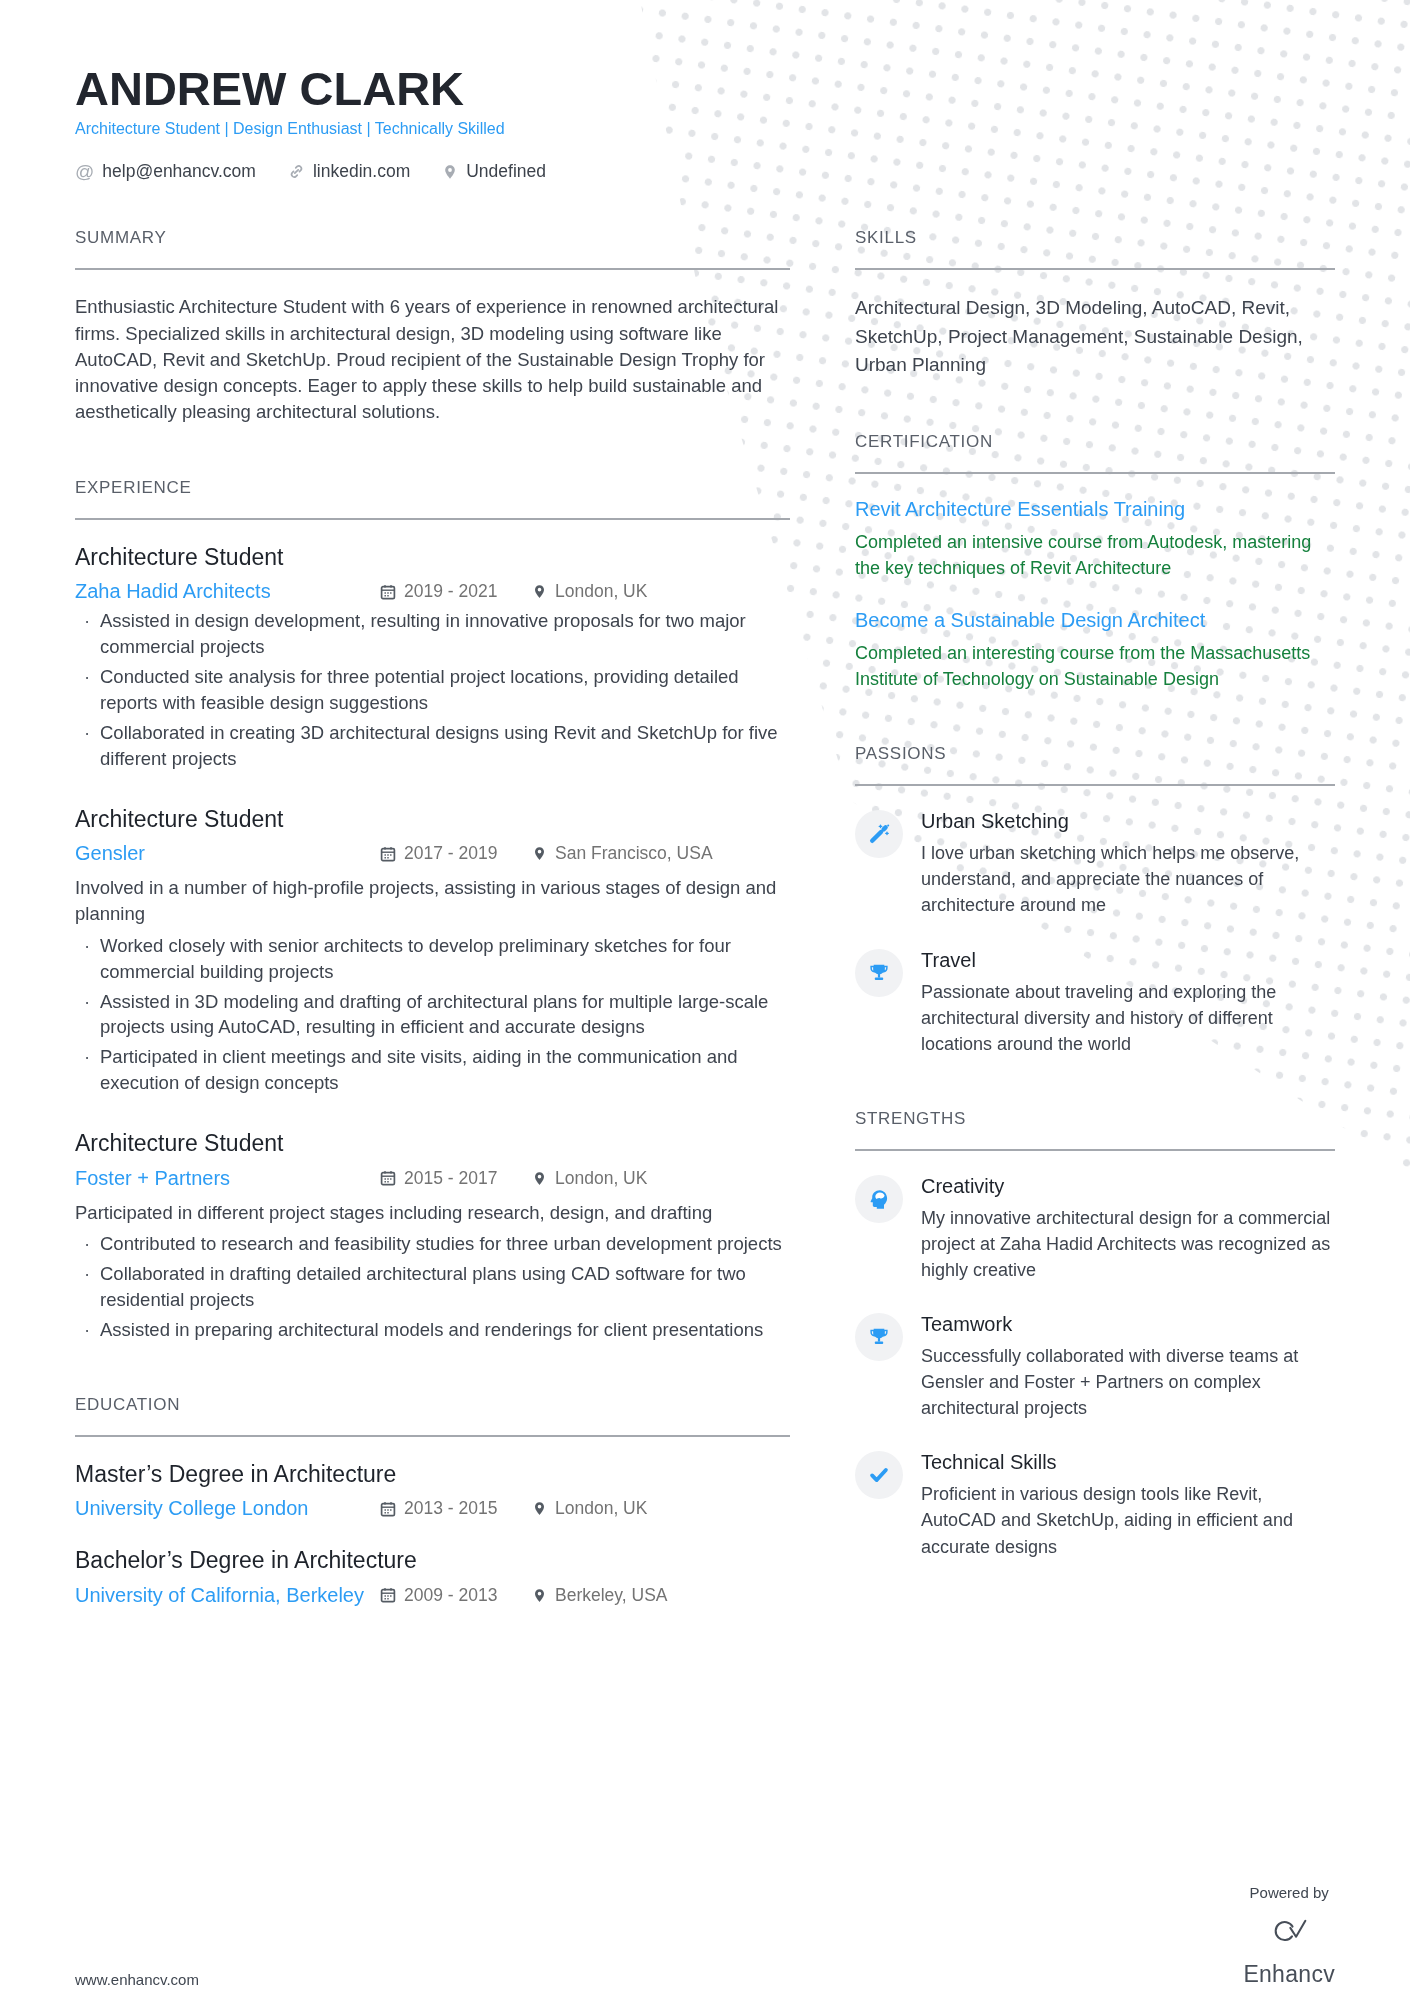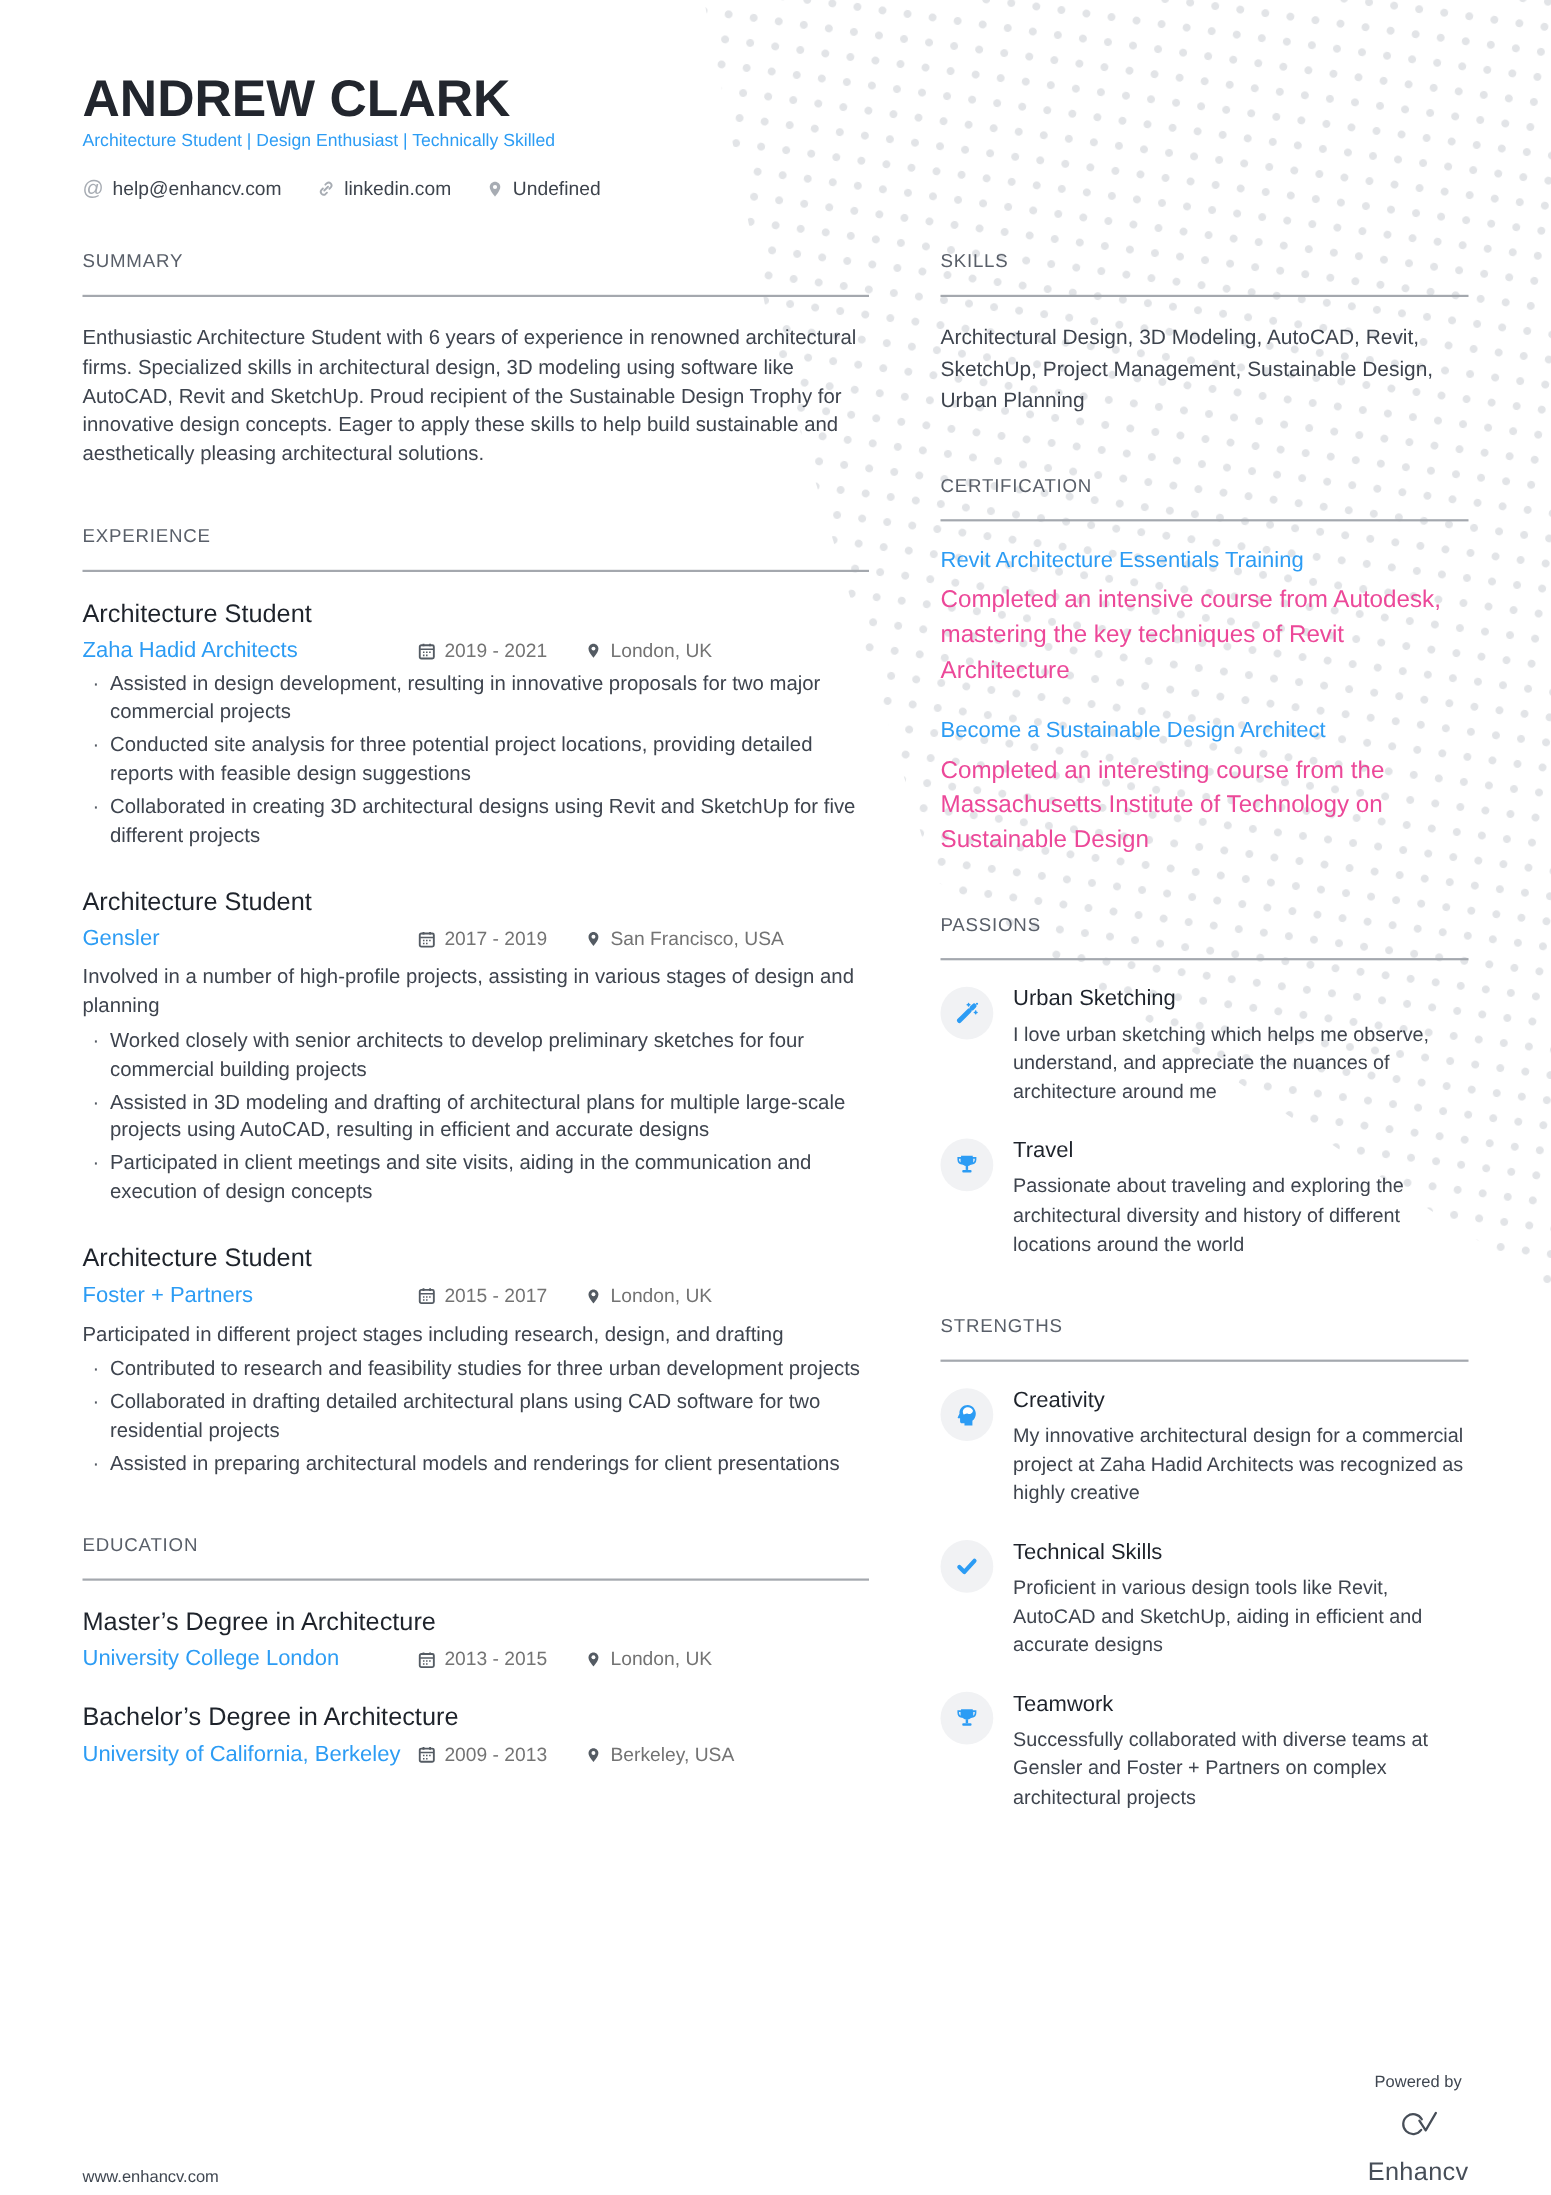--- a/index.html
+++ b/index.html
@@ -57,21 +57,21 @@
   .desc { margin-top:10px; font-size:18.5px; line-height:1.42; color:#3e444e; }
   ul.bullets { list-style:none; margin-top:5px; }
   ul.bullets li { position:relative; padding-left:25px; font-size:18.5px; line-height:1.4; color:#3e444e; margin-top:4px; }
   ul.bullets li::before { content:"·"; position:absolute; left:9px; top:0; color:#555b64; }
   .edu { margin-bottom:27px; }
 
   
   .cert { margin-bottom:28px; }
   .cert:last-child { margin-bottom:0; }
   .cert-name { display:block; font-size:20px; color:#2c9cf4; text-decoration:none; }
-  .cert-desc { margin-top:8px; font-size:22px; line-height:1.45; color:#ec4899; }
+  .cert-desc { margin-top:8px; font-size:18px; line-height:1.45; color:#15803d; }
   .pitem { display:flex; margin-bottom:30px; }
   .pitem:last-child { margin-bottom:0; }
   .picon {
     width:48px; height:48px; flex:0 0 48px; border-radius:50%;
     background:#f1f2f4; color:#2c9cf4;
     display:flex; align-items:center; justify-content:center;
   }
   .pbody { margin-left:18px; flex:1; }
   .pname { font-size:20px; font-weight:500; color:#1e232b; }
   .pdesc { margin-top:7px; font-size:18px; line-height:1.45; color:#3e444e; }
@@ -362,43 +362,43 @@
             </svg>
           </div>
           <div class="pbody">
             <div class="pname">Creativity</div>
             <p class="pdesc">My innovative architectural design for a commercial project at Zaha Hadid Architects was recognized as highly creative</p>
           </div>
         </div>
 
         <div class="pitem">
           <div class="picon">
-            <svg width="22" height="22" viewBox="0 0 24 24" fill="none" stroke="currentColor" stroke-width="4.2" stroke-linecap="round" stroke-linejoin="round">
-              <path d="M4.5 12.5l5 5L19.5 6.5"></path>
-            </svg>
-          </div>
-          <div class="pbody">
-            <div class="pname">Technical Skills</div>
-            <p class="pdesc">Proficient in various design tools like Revit, AutoCAD and SketchUp, aiding in efficient and accurate designs</p>
-          </div>
-        </div>
-
-        <div class="pitem">
-          <div class="picon">
             <svg width="22" height="22" viewBox="0 0 24 24" fill="currentColor">
               <path d="M6.2 3h11.6v4.6a5.8 5.8 0 01-11.6 0z"></path>
               <path d="M6.5 5H3.4v1.6a4.3 4.3 0 003.6 4.2L6.5 8.6z" fill="none" stroke="currentColor" stroke-width="1.6"></path>
               <path d="M17.5 5h3.1v1.6a4.3 4.3 0 01-3.6 4.2l.5-2.2z" fill="none" stroke="currentColor" stroke-width="1.6"></path>
               <rect x="10.8" y="13" width="2.4" height="4"></rect>
               <rect x="7.4" y="17" width="9.2" height="2.6" rx="1"></rect>
             </svg>
           </div>
           <div class="pbody">
             <div class="pname">Teamwork</div>
             <p class="pdesc">Successfully collaborated with diverse teams at Gensler and Foster + Partners on complex architectural projects</p>
+          </div>
+        </div>
+
+        <div class="pitem">
+          <div class="picon">
+            <svg width="22" height="22" viewBox="0 0 24 24" fill="none" stroke="currentColor" stroke-width="4.2" stroke-linecap="round" stroke-linejoin="round">
+              <path d="M4.5 12.5l5 5L19.5 6.5"></path>
+            </svg>
+          </div>
+          <div class="pbody">
+            <div class="pname">Technical Skills</div>
+            <p class="pdesc">Proficient in various design tools like Revit, AutoCAD and SketchUp, aiding in efficient and accurate designs</p>
           </div>
         </div>
       </section>
     </div>
   </div>
 </div>
 
 <div class="footer">
   <span class="site">www.enhancv.com</span>
   <div class="powered">

